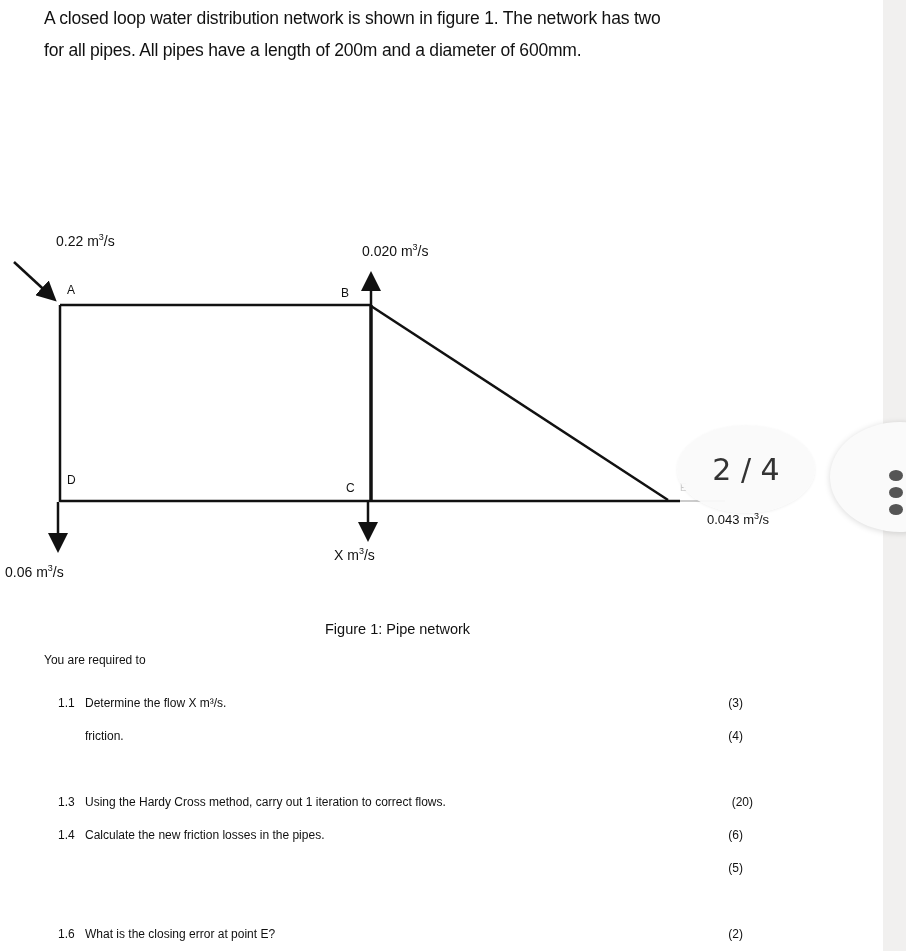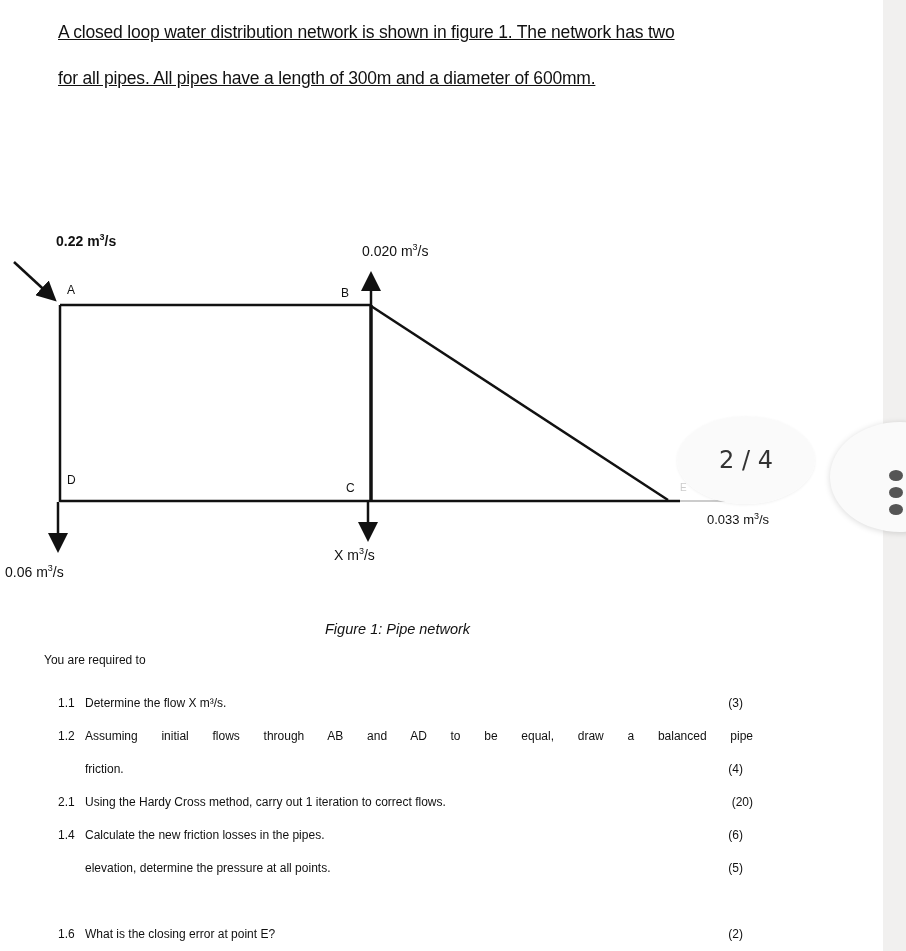--- a/index.html
+++ b/index.html
@@ -10,47 +10,47 @@
     color:#111;
   }
   .right-strip {
     position:absolute; left:883px; top:0; width:23px; height:951px;
     background:#f1f0ef;
   }
   .intro {
     position:absolute; left:44px; top:2px; width:740px;
     font-size:17.5px; line-height:32px; letter-spacing:-0.2px;
   }
-  .intro p { margin:14px;text-decoration:underline; }
+  .intro p { margin:0; }
   .figure {
     position:absolute; left:0; top:220px; width:820px; height:430px;
   }
   .figure svg { position:absolute; left:0; top:0; }
   .lbl {
     position:absolute; font-size:14px; color:#111; white-space:nowrap;
   }
   .lbl sup { font-size:9px; }
   .node { font-size:12px; }
-  .caption { position:absolute; font-size:14.5px;font-style:italic; }
+  .caption { position:absolute; font-size:14.5px; }
   .required {
     position:absolute; left:44px; top:653px; font-size:12px;
   }
   .q {
     position:absolute; left:58px; width:695px; font-size:12px; line-height:33px;
   }
   .q .num { display:inline-block; width:27px; }
   .q .marks { position:absolute; right:10px; top:0; }
   .q .cont { padding-left:27px; }
   .page-pill {
-    position:absolute; left:677px; top:416px; width:138px; height:88px;
+    position:absolute; left:677px; top:425px; width:138px; height:88px;
     border-radius:50%;
     background:rgba(250,250,250,0.93);
     box-shadow:0 1px 3px rgba(0,0,0,0.06);
     display:flex; align-items:center; justify-content:center;
-    font-size:24px; color:#333; font-family:"DejaVu Sans", sans-serif;
+    font-size:30px; color:#333; font-family:"DejaVu Sans", sans-serif;
   }
   .more-btn {
     position:absolute; left:830px; top:422px; width:140px; height:110px;
     border-radius:50%; background:#fafafa;
     box-shadow:0 1px 6px rgba(0,0,0,0.15);
   }
   .dots {
     position:absolute; left:889px; top:470px; width:16px;
   }
   .dots span {
@@ -58,21 +58,21 @@
     background:#555; margin-bottom:6px;
   }
 </style>
 </head>
 <body>
 
 <div class="right-strip"></div>
 
 <div class="intro">
   <p>A closed loop water distribution network is shown in figure 1. The network has two</p>
-  <p>for all pipes. All pipes have a length of 300m and a diameter of 600mm.</p>
+  <p>for all pipes. All pipes have a length of 200m and a diameter of 600mm.</p>
 </div>
 
 <div class="figure">
   <svg width="820" height="430">
     <defs>
       <marker id="ah" markerWidth="8" markerHeight="8" refX="6" refY="4" orient="auto">
         <path d="M0,0 L8,4 L0,8 Z" fill="#111"></path>
       </marker>
     </defs>
 
@@ -87,59 +87,58 @@
 
     <line x1="371" y1="85" x2="371" y2="56" stroke="#111" stroke-width="2.5" marker-end="url(#ah)"></line>
 
     <line x1="58" y1="282" x2="58" y2="328" stroke="#111" stroke-width="2.5" marker-end="url(#ah)"></line>
 
     <line x1="368" y1="282" x2="368" y2="317" stroke="#111" stroke-width="2.5" marker-end="url(#ah)"></line>
 
     <line x1="680" y1="281" x2="725" y2="281" stroke="#bbb" stroke-width="1.5"></line>
   </svg>
 
-  <span class="lbl" style="left:56px;top:12px;font-weight:bold;"><span>0.22 m</span><sup>3</sup><span>/s</span></span>
+  <span class="lbl" style="left:56px;top:12px;"><span>0.22 m</span><sup>3</sup><span>/s</span></span>
   <span class="lbl" style="left:362px;top:22px;"><span>0.020 m</span><sup>3</sup><span>/s</span></span>
   <span class="lbl" style="left:5px;top:343px;"><span>0.06 m</span><sup>3</sup><span>/s</span></span>
   <span class="lbl" style="left:334px;top:326px;"><span>X m</span><sup>3</sup><span>/s</span></span>
-  <span class="lbl" style="left:707px;top:291px;font-size:13px;"><span>0.033 m</span><sup>3</sup><span>/s</span></span>
+  <span class="lbl" style="left:707px;top:291px;font-size:13px;"><span>0.043 m</span><sup>3</sup><span>/s</span></span>
 
   <span class="lbl node" style="left:67px;top:63px;">A</span>
   <span class="lbl node" style="left:341px;top:66px;">B</span>
   <span class="lbl node" style="left:346px;top:261px;">C</span>
   <span class="lbl node" style="left:67px;top:253px;">D</span>
   <span class="lbl node" style="left:680px;top:262px;color:#ccc;font-size:10px;">E</span>
 
   <span class="caption" style="left:325px;top:401px;">Figure 1: Pipe network</span>
 </div>
 
 <div class="required">You are required to</div>
 
 <div class="q" style="top:687px;">
   <span class="num">1.1</span><span>Determine the flow X m³/s.</span>
   <span class="marks">(3)</span>
 </div>
 
 <div class="q" style="top:720px;">
-  <div style="text-align:justify;text-align-last:justify;"><span class="num">1.2</span><span>Assuming initial flows through AB and AD to be equal, draw a balanced pipe</span></div>
   <div class="cont" style="position:relative;"><span>friction.</span><span class="marks" style="top:0;">(4)</span></div>
 </div>
 
 <div class="q" style="top:786px;">
-  <span class="num">2.1</span><span>Using the Hardy Cross method, carry out 1 iteration to correct flows.</span>
+  <span class="num">1.3</span><span>Using the Hardy Cross method, carry out 1 iteration to correct flows.</span>
   <span class="marks" style="right:0;">(20)</span>
 </div>
 
 <div class="q" style="top:819px;">
   <span class="num">1.4</span><span>Calculate the new friction losses in the pipes.</span>
   <span class="marks">(6)</span>
 </div>
 
 <div class="q" style="top:852px;">
-  <div class="cont" style="position:relative;"><span>elevation, determine the pressure at all points.</span><span class="marks" style="top:0;">(5)</span></div>
+  <div class="cont" style="position:relative;"><span class="marks" style="top:0;">(5)</span></div>
 </div>
 
 <div class="q" style="top:918px;">
   <span class="num">1.6</span><span>What is the closing error at point E?</span>
   <span class="marks">(2)</span>
 </div>
 
 <div class="page-pill">2 / 4</div>
 
 <div class="more-btn"></div>

